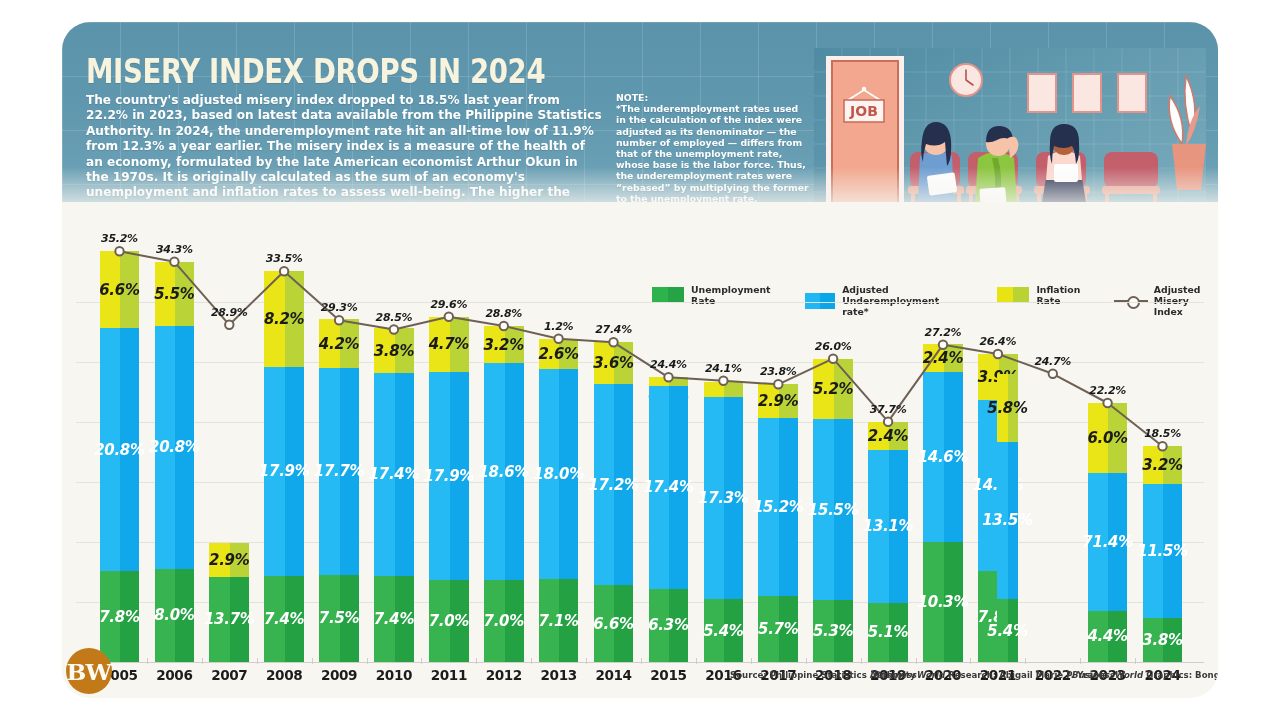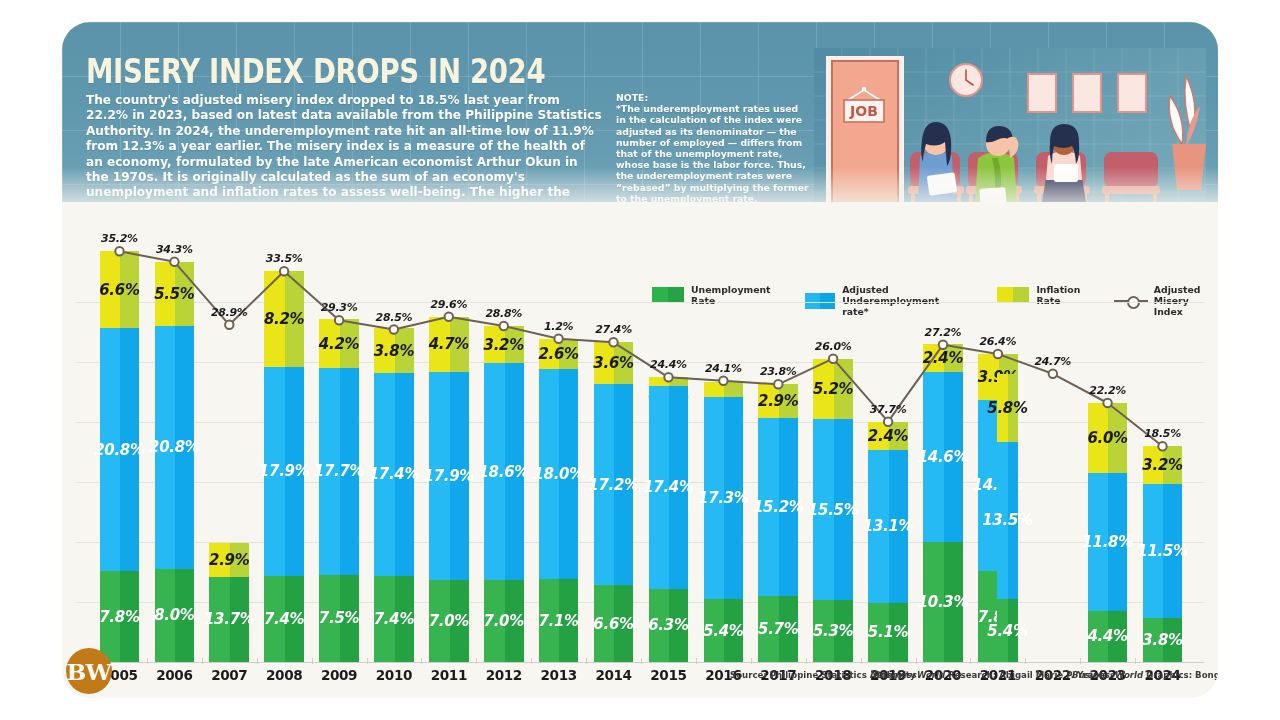--- a/index.html
+++ b/index.html
@@ -599,21 +599,21 @@
               </div>
               <div class="seg green" style="height: 63px;">
                 <span class="seg-label">5.4%</span>
               </div>
             </div>
             <div class="bar-col" style="left: 1011.89px; width: 39.528px;">
               <div class="seg yellow" style="height: 70px;">
                 <span class="seg-label">6.0%</span>
               </div>
               <div class="seg blue" style="height: 137.667px;">
-                <span class="seg-label">11.8%</span>
+                <span class="seg-label">71.4%</span>
               </div>
               <div class="seg green" style="height: 51.3333px;">
                 <span class="seg-label">4.4%</span>
               </div>
             </div>
             <div class="bar-col" style="left: 1066.79px; width: 39.528px;">
               <div class="seg yellow" style="height: 37.3333px;">
                 <span class="seg-label">3.2%</span>
               </div>
               <div class="seg blue" style="height: 134.167px;">

